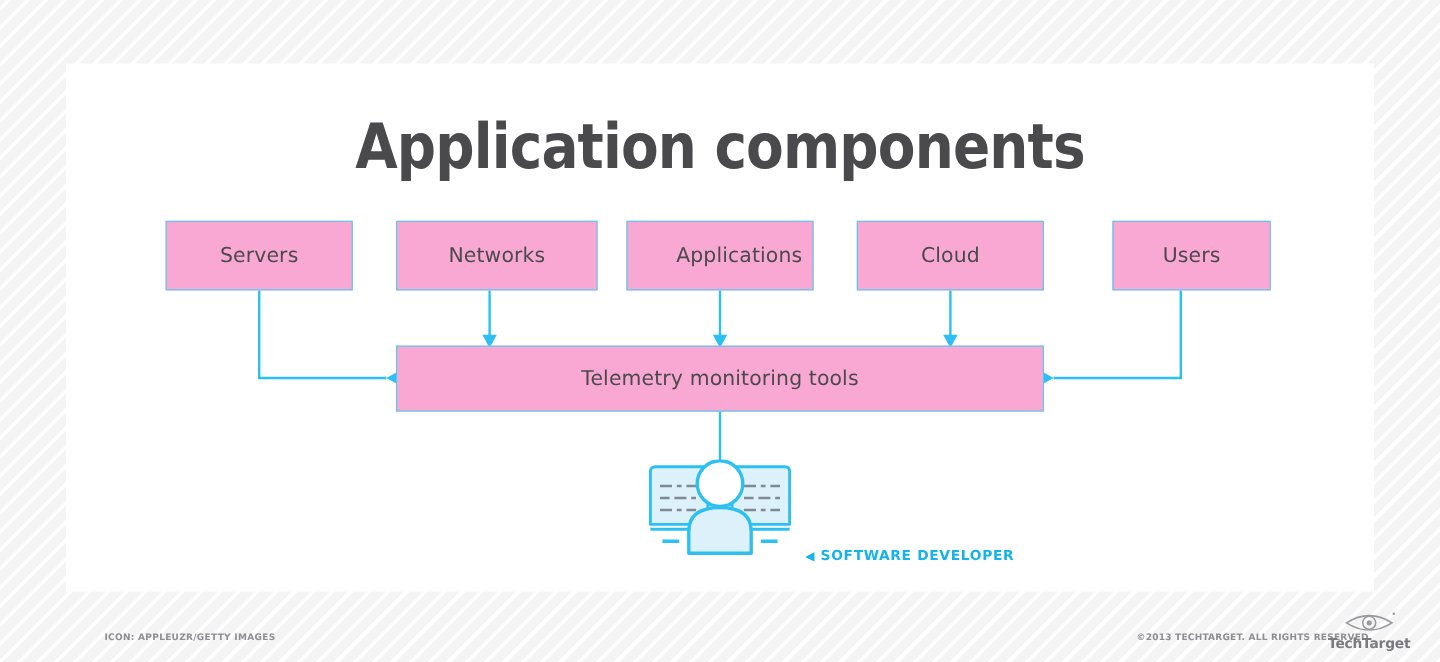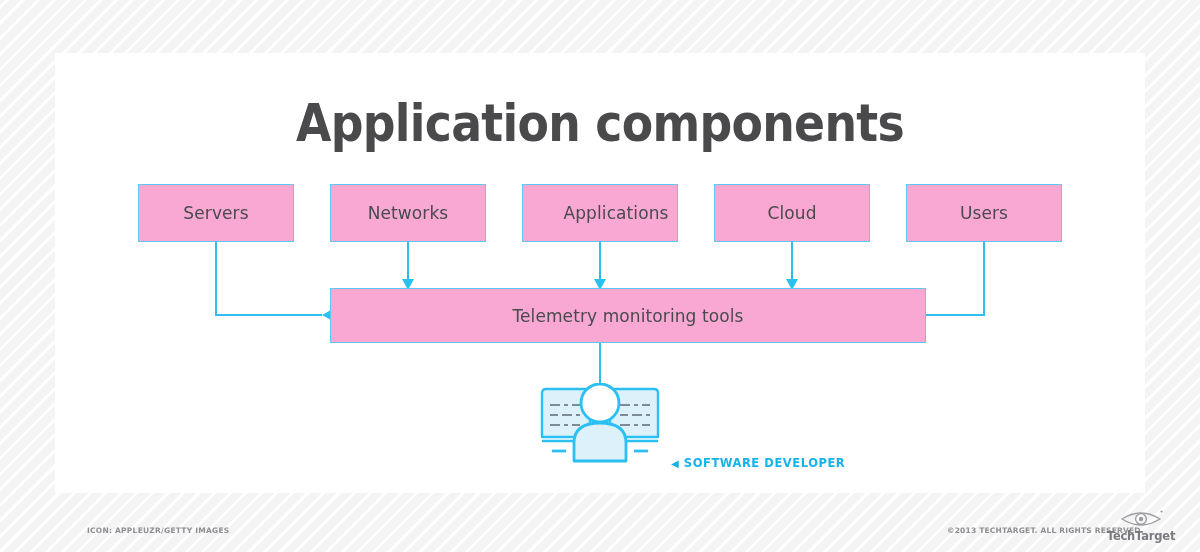--- a/index.html
+++ b/index.html
@@ -77,21 +77,21 @@
     font-size: 17px;
     font-family: "DejaVu Sans", sans-serif;
     letter-spacing: 0.1px;
   }
 
   .top-box { height: 58px; top: 184px; }
 
   .hub-box {
     top: 288px;
     left: 330px;
-    width: 596px;
+    width: 540px;
     height: 55px;
   }
 
   
   .tag {
     position: absolute;
     color: #14b4ea;
     font-size: 11.5px;
     font-weight: bold;
     letter-spacing: 0.55px;
@@ -197,30 +197,30 @@
     </g>
   </svg>
 
   <div class="card" style="background:transparent;text-decoration:underline;">
     <div class="title">Application components</div>
   </div>
 
   <div class="node-box top-box" style="left:138px; width:156px;">
     <span>Servers</span>
   </div>
-  <div class="node-box top-box" style="left:330px; width:156px;justify-content:center;">
+  <div class="node-box top-box" style="left:330px; width:168px;justify-content:center;">
     <span>Networks</span>
   </div>
   <div class="node-box top-box" style="left:522px; width:156px;padding-left:32px;">
     <span>Applications</span>
   </div>
   <div class="node-box top-box" style="left:714px; width:156px;">
     <span>Cloud</span>
   </div>
-  <div class="node-box top-box" style="left:906px; width:156px;text-align:center;">
+  <div class="node-box top-box" style="left:927px; width:132px;text-align:center;">
     <span>Users</span>
   </div>
 
   <div class="node-box hub-box">
     <span>Telemetry monitoring tools</span>
   </div>
 
 
   <svg class="dev-icon" viewBox="0 0 124 82" xmlns="http://www.w3.org/2000/svg">
 

